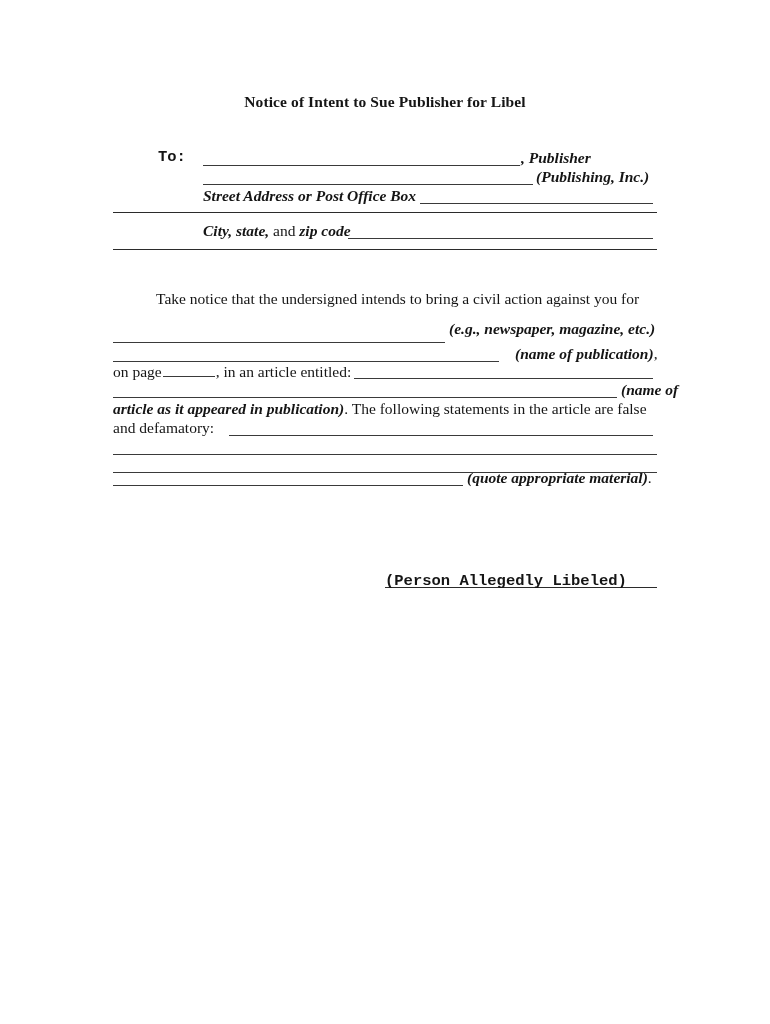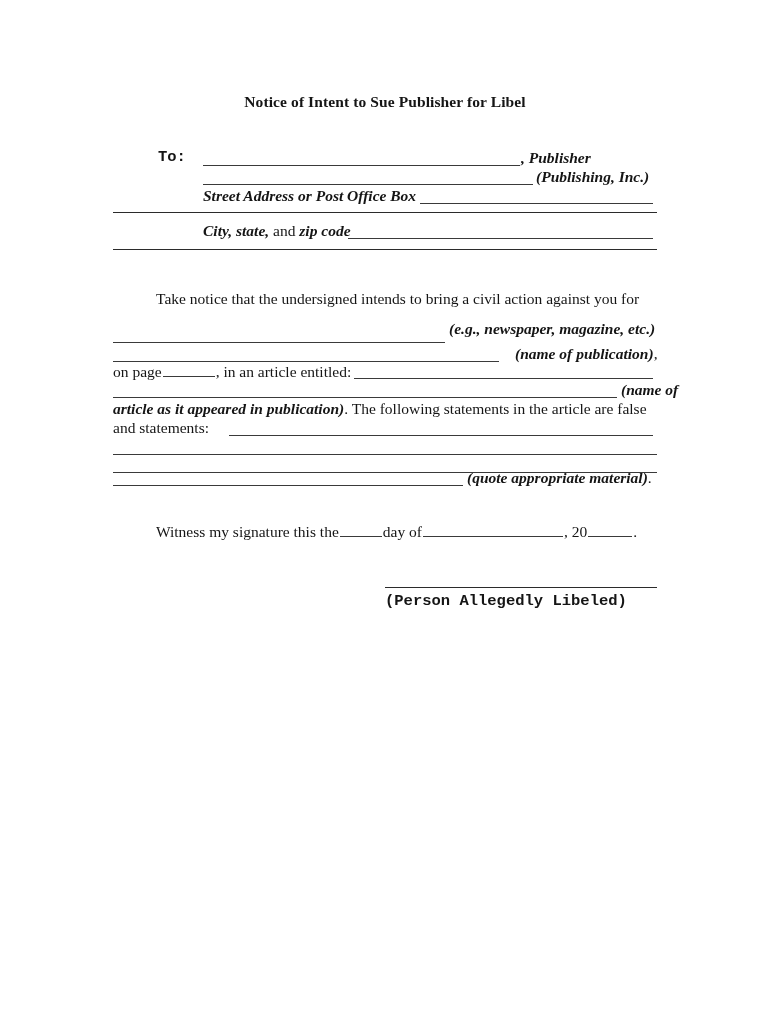--- a/index.html
+++ b/index.html
@@ -108,26 +108,25 @@
   <div class="row" style="left:503px; top:344px;margin-left:12px;"><span class="bi">(name of publication)</span><span>,</span></div>
 
   <div class="body-line" style="top:361px;"><span>on page</span><span class="blank" style="width:52px;"></span><span>, in an article entitled:</span></div>
   <div class="rule" style="left:354px; top:378px; width:299px;"></div>
 
   <div class="rule" style="left:113px; top:397px; width:504px;"></div>
   <div class="row bi" style="left:621px; top:380px;">(name of</div>
 
   <div class="body-line" style="top:399px;"><span class="bi">article as it appeared in publication)</span><span>. The following statements in the article are false</span></div>
 
-  <div class="body-line" style="top:418px;">and statements:</div>
+  <div class="body-line" style="top:418px;">and defamatory:</div>
   <div class="rule" style="left:229px; top:435px; width:424px;"></div>
 
   <div class="rule" style="left:113px; top:454px; width:544px;"></div>
   <div class="rule" style="left:113px; top:472px; width:544px;"></div>
   <div class="rule" style="left:113px; top:485px; width:350px;"></div>
   <div class="row" style="left:467px; top:468px;"><span class="bi">(quote appropriate material)</span><span>.</span></div>
 
-  <div class="body-line" style="top:521px; left:156px;"><span>Witness my signature this the</span><span class="blank" style="width:42px;"></span><span>day of</span><span class="blank" style="width:140px;"></span><span>, 20</span><span class="blank" style="width:44px;"></span><span>.</span></div>
 
   <div class="rule full" style="left:385px; top:587px; width:272px;"></div>
-  <div class="row bd" style="left:385px; top:592px;">(Person Allegedly Libeled)</div>
+  <div class="row bd" style="left:385px; top:572px;">(Person Allegedly Libeled)</div>
 
 </div>
 
 </body></html>

